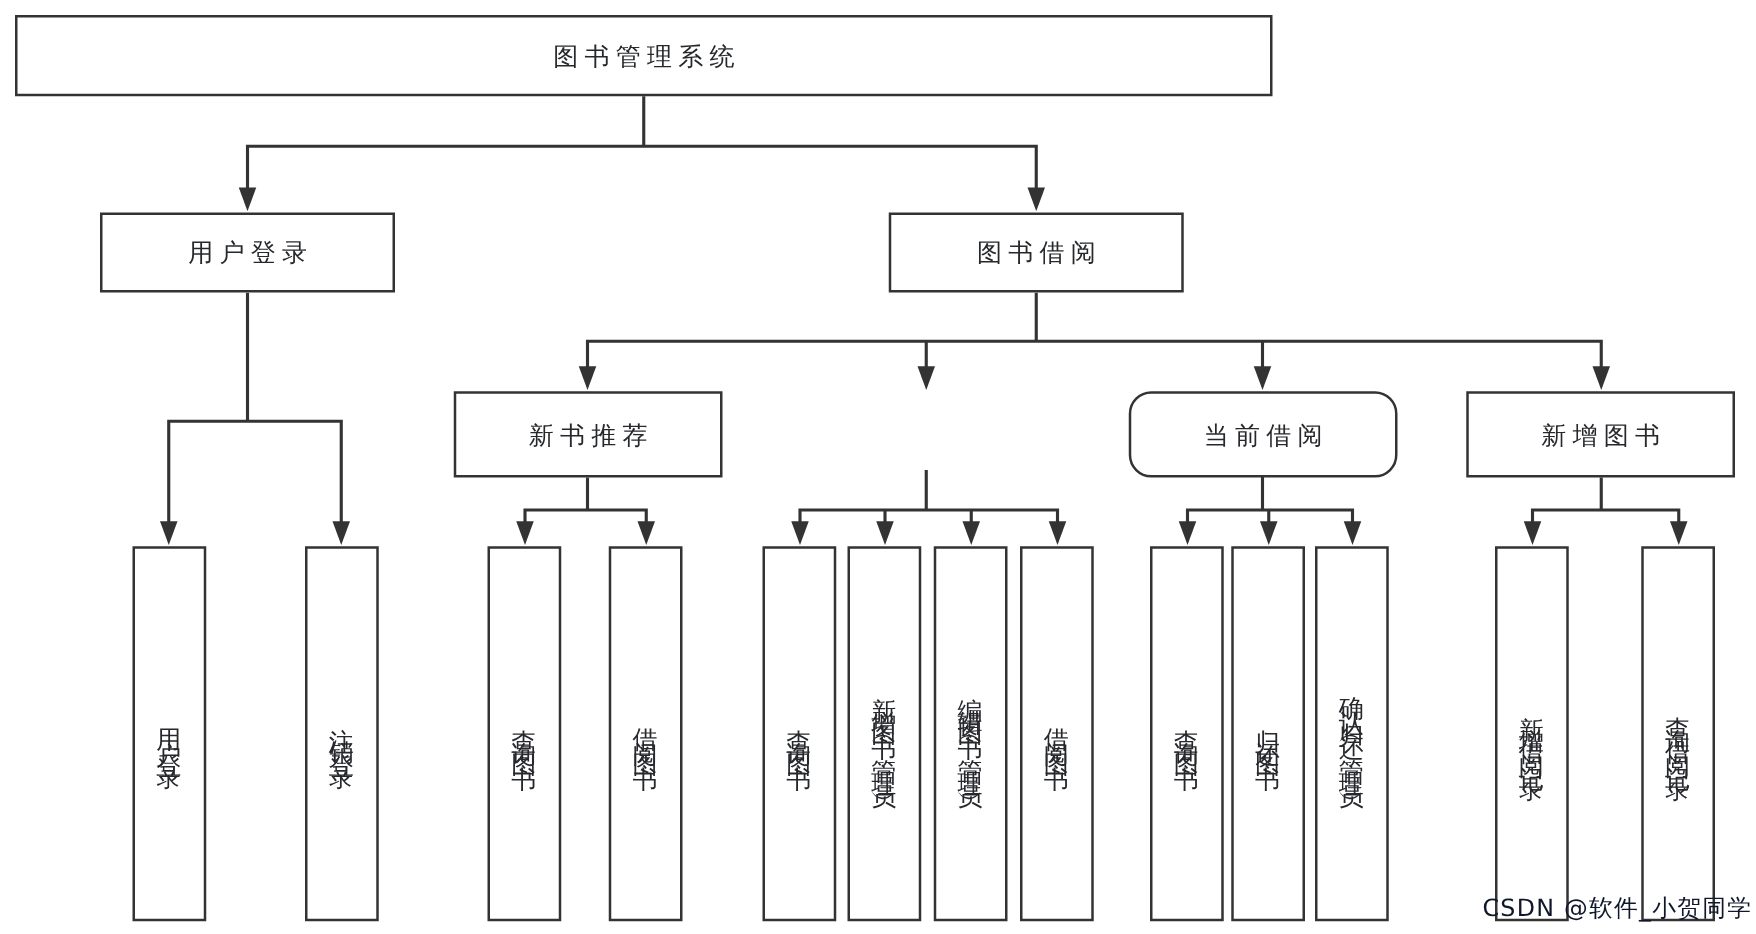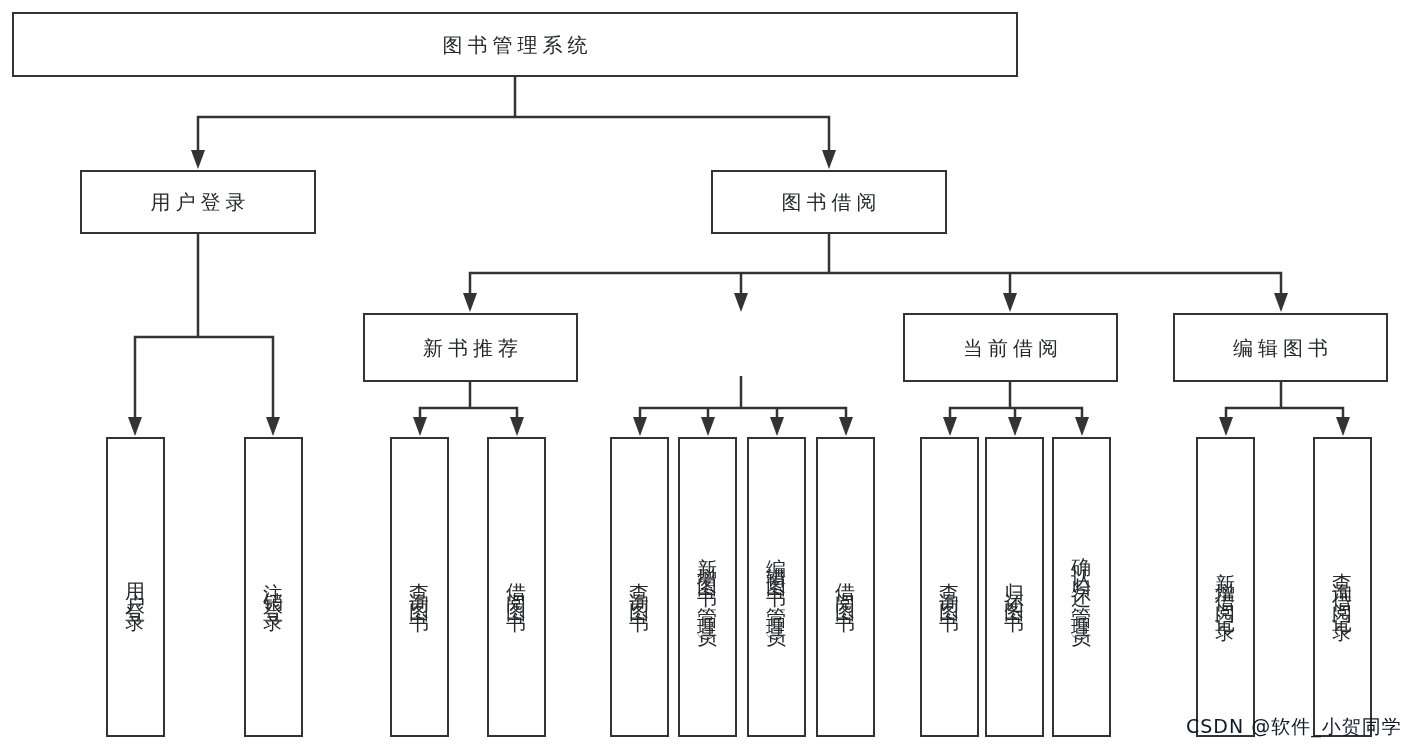--- a/index.html
+++ b/index.html
@@ -127,25 +127,25 @@
   <div class="node h l2-box" style="left:80px;">
     <span class="lbl">用户登录</span>
   </div>
   <div class="node h l2-box" style="left:711px;">
     <span class="lbl">图书借阅</span>
   </div>
 
   <div class="node h l3-box" style="left:363px;">
     <span class="lbl">新书推荐</span>
   </div>
-  <div class="node h l3-box" style="left:903px;">
+  <div class="node h l3-box" style="left:903px;border-radius:18px;">
     <span class="lbl">当前借阅</span>
   </div>
   <div class="node h l3-box" style="left:1173px;">
-    <span class="lbl">编辑图书</span>
+    <span class="lbl">新增图书</span>
   </div>
 
   <div class="node leaf" style="left:106px;">
     <span class="lbl">用户登录</span>
   </div>
   <div class="node leaf" style="left:244px;">
     <span class="lbl">注销登录</span>
   </div>
 
   <div class="node leaf" style="left:390px;">

